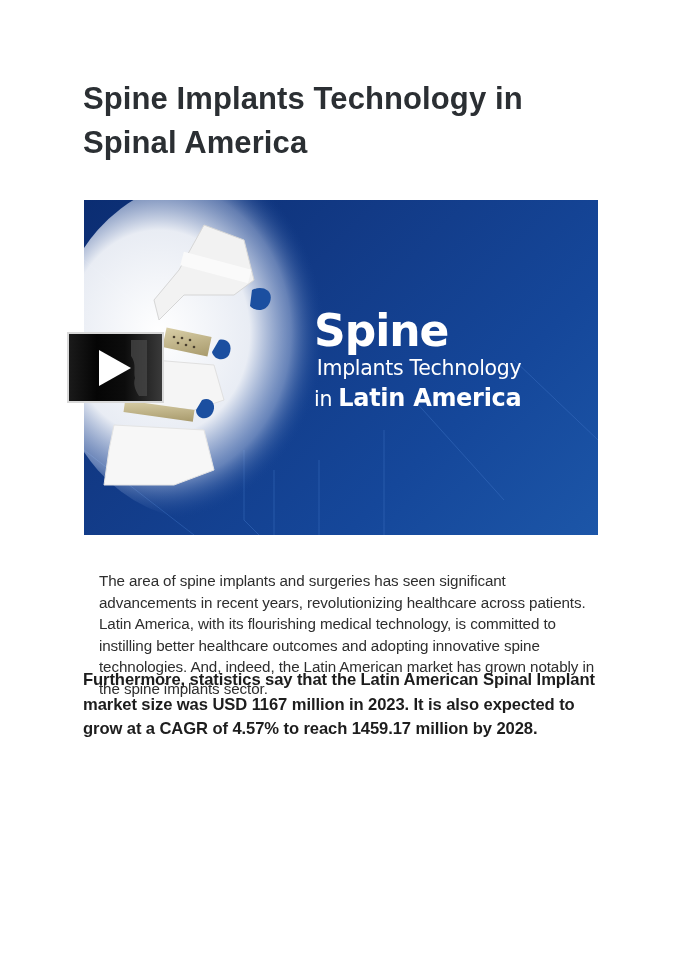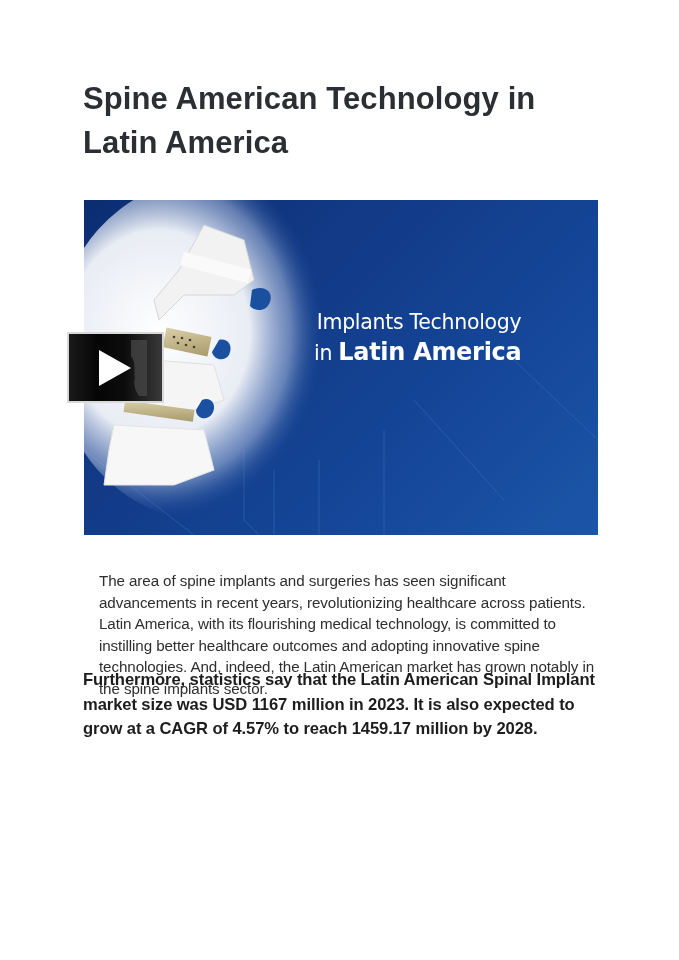--- a/index.html
+++ b/index.html
@@ -109,21 +109,21 @@
       font-weight: bold;
       font-size: 16.6px;
       line-height: 24.5px;
       color: #1d1d1d;
       letter-spacing: -0.1px;
     }
   </style>
 </head>
 <body>
 
-<h1 class="page-title">Spine American Technology in Latin America</h1>
+<h1 class="page-title">Spine Implants Technology in Spinal America</h1>
 
 <div class="hero">
   <svg class="bg" viewBox="0 0 514 335">
     <defs>
       <radialGradient id="glow" cx="0.35" cy="0.45" r="0.55">
         <stop offset="0" stop-color="#ffffff" stop-opacity="1"></stop>
         <stop offset="0.55" stop-color="#f4f6fa" stop-opacity="0.95"></stop>
         <stop offset="0.8" stop-color="#b9c8e6" stop-opacity="0.5"></stop>
         <stop offset="1" stop-color="#1b4a9a" stop-opacity="0"></stop>
       </radialGradient>
@@ -164,20 +164,21 @@
 
     <path d="M70 160 L130 165 L140 200 L110 210 L60 205 L55 185 Z" fill="#f5f5f5" stroke="#e0e0e0" stroke-width="1"></path>
 
     <rect x="40" y="205" width="70" height="12" fill="url(#implant)" transform="rotate(8 75 211)"></rect>
     <path d="M118 200 C126 196 134 204 128 214 C122 222 112 218 112 210 Z" fill="#1b4fa0"></path>
 
     <path d="M30 225 L120 230 L130 270 L90 285 L20 285 L25 250 Z" fill="#f7f7f7" stroke="#e4e4e4" stroke-width="1"></path>
   </svg>
 
   <div class="hero-text">
+    <span class="hero-spine">Spine</span>
     <span class="hero-sub1">Implants Technology</span>
     <span class="hero-sub2"><span>in </span><b>Latin America</b></span>
   </div>
 </div>
 
 <div class="play-button">
   <svg width="93" height="67" viewBox="0 0 93 67">
     <path d="M62 6 L78 6 L78 62 L70 62 C66 56 64 50 66 44 C64 38 68 30 62 22 Z" fill="#4a4a4a" opacity="0.7"></path>
     <polygon points="30,16 30,52 62,34" fill="#ffffff"></polygon>
   </svg>

